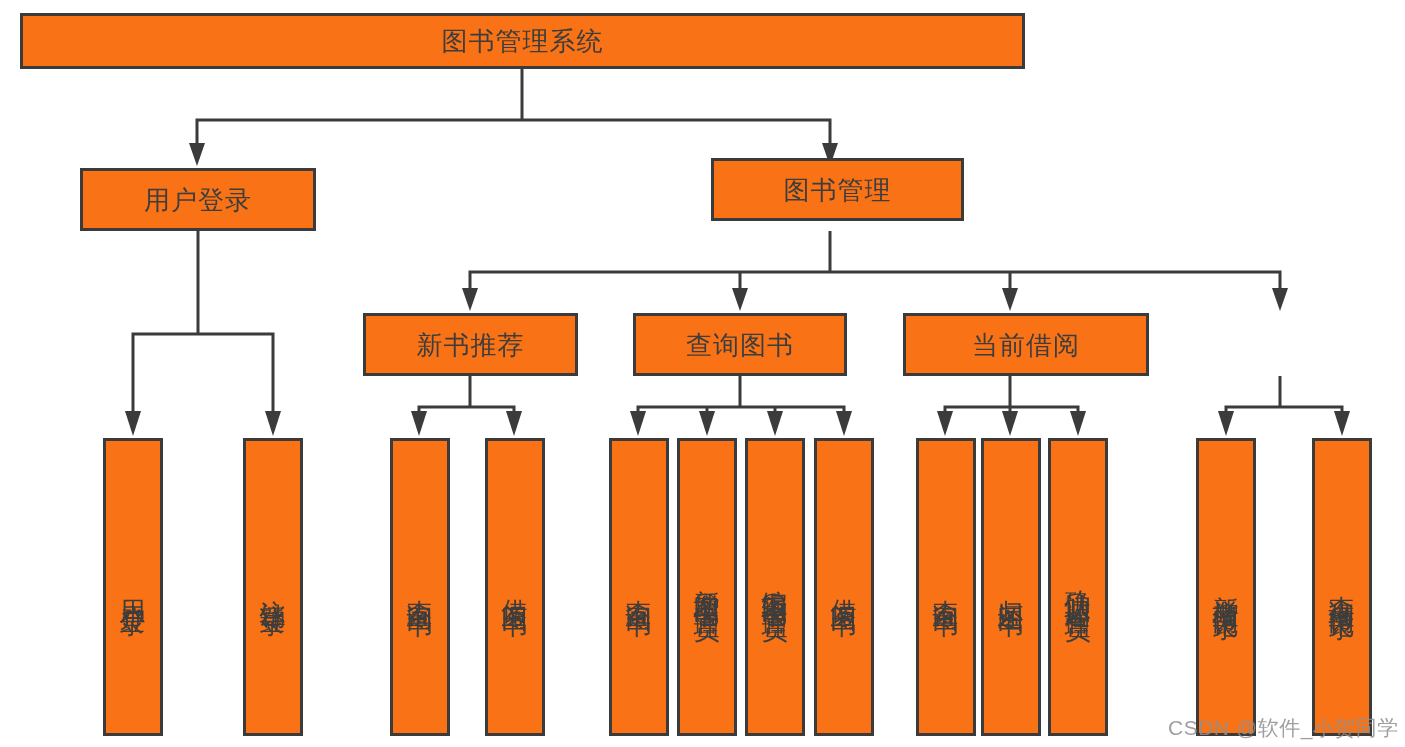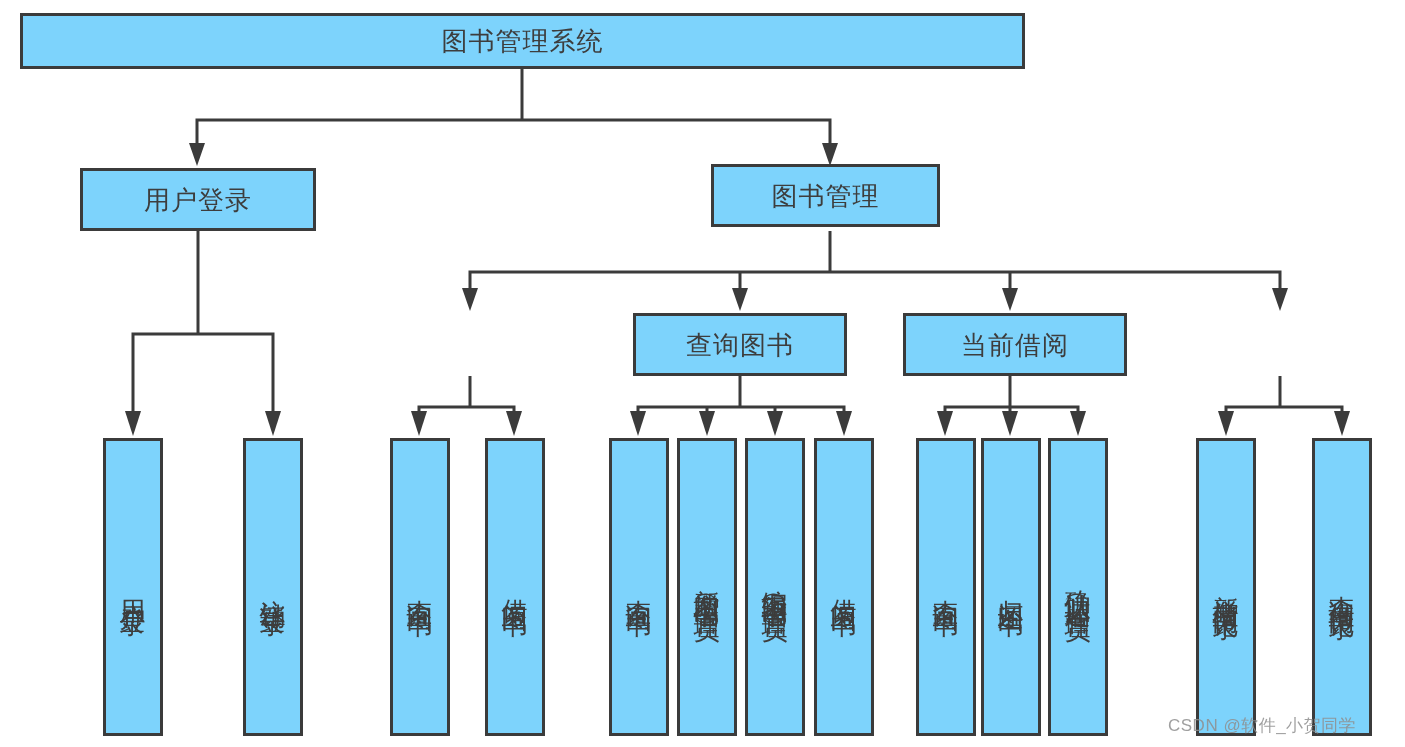--- a/index.html
+++ b/index.html
@@ -13,40 +13,40 @@
   }
   #connectors {
     position: absolute;
     left: 0; top: 0;
     width: 1405px; height: 747px;
   }
   .box {
     position: absolute;
     box-sizing: border-box;
     border: 3px solid #3b3b3b;
-    background: #7dd3fc;
+    background: #f97316;
     display: flex;
     align-items: center;
     justify-content: center;
     color: #3d3d3d;
     font-size: 26px;
     line-height: 1;
   }
   .hbox span { white-space: nowrap; letter-spacing: 1px; }
   .vbox .vtext {
     writing-mode: vertical-rl;
     text-orientation: mixed;
     letter-spacing: 4px;
     white-space: nowrap;
   }
   .watermark {
     position: absolute;
     left: 1168px;
     top: 714px;
-    font-size: 17px;
+    font-size: 21px;
     color: #8f8f8f;
     opacity: 0.85;
     white-space: nowrap;
     z-index: 10;
     letter-spacing: 0.5px;
   }
 </style>
 </head>
 <body>
 
@@ -111,28 +111,31 @@
     </g>
   </svg>
 
   <div class="box hbox" style="left:20px;top:13px;width:1005px;height:56px">
     <span>图书管理系统</span>
   </div>
 
   <div class="box hbox" style="left:80px;top:168px;width:236px;height:63px">
     <span>用户登录</span>
   </div>
-  <div class="box hbox" style="left:711px;top:164px;width:229px;height:63px">
+  <div class="box hbox" style="left:711px;top:158px;width:253px;height:63px">
     <span>图书管理</span>
   </div>
 
+  <div class="box hbox" style="left:363px;top:313px;width:215px;height:63px">
+    <span>新书推荐</span>
+  </div>
   <div class="box hbox" style="left:633px;top:313px;width:214px;height:63px">
     <span>查询图书</span>
   </div>
-  <div class="box hbox" style="left:903px;top:313px;width:224px;height:63px">
+  <div class="box hbox" style="left:903px;top:313px;width:246px;height:63px">
     <span>当前借阅</span>
   </div>
 
   <div class="box vbox" style="left:103px;top:438px;width:60px;height:298px">
     <span class="vtext">用户登录</span>
   </div>
   <div class="box vbox" style="left:243px;top:438px;width:60px;height:298px">
     <span class="vtext">注销登录</span>
   </div>
 

